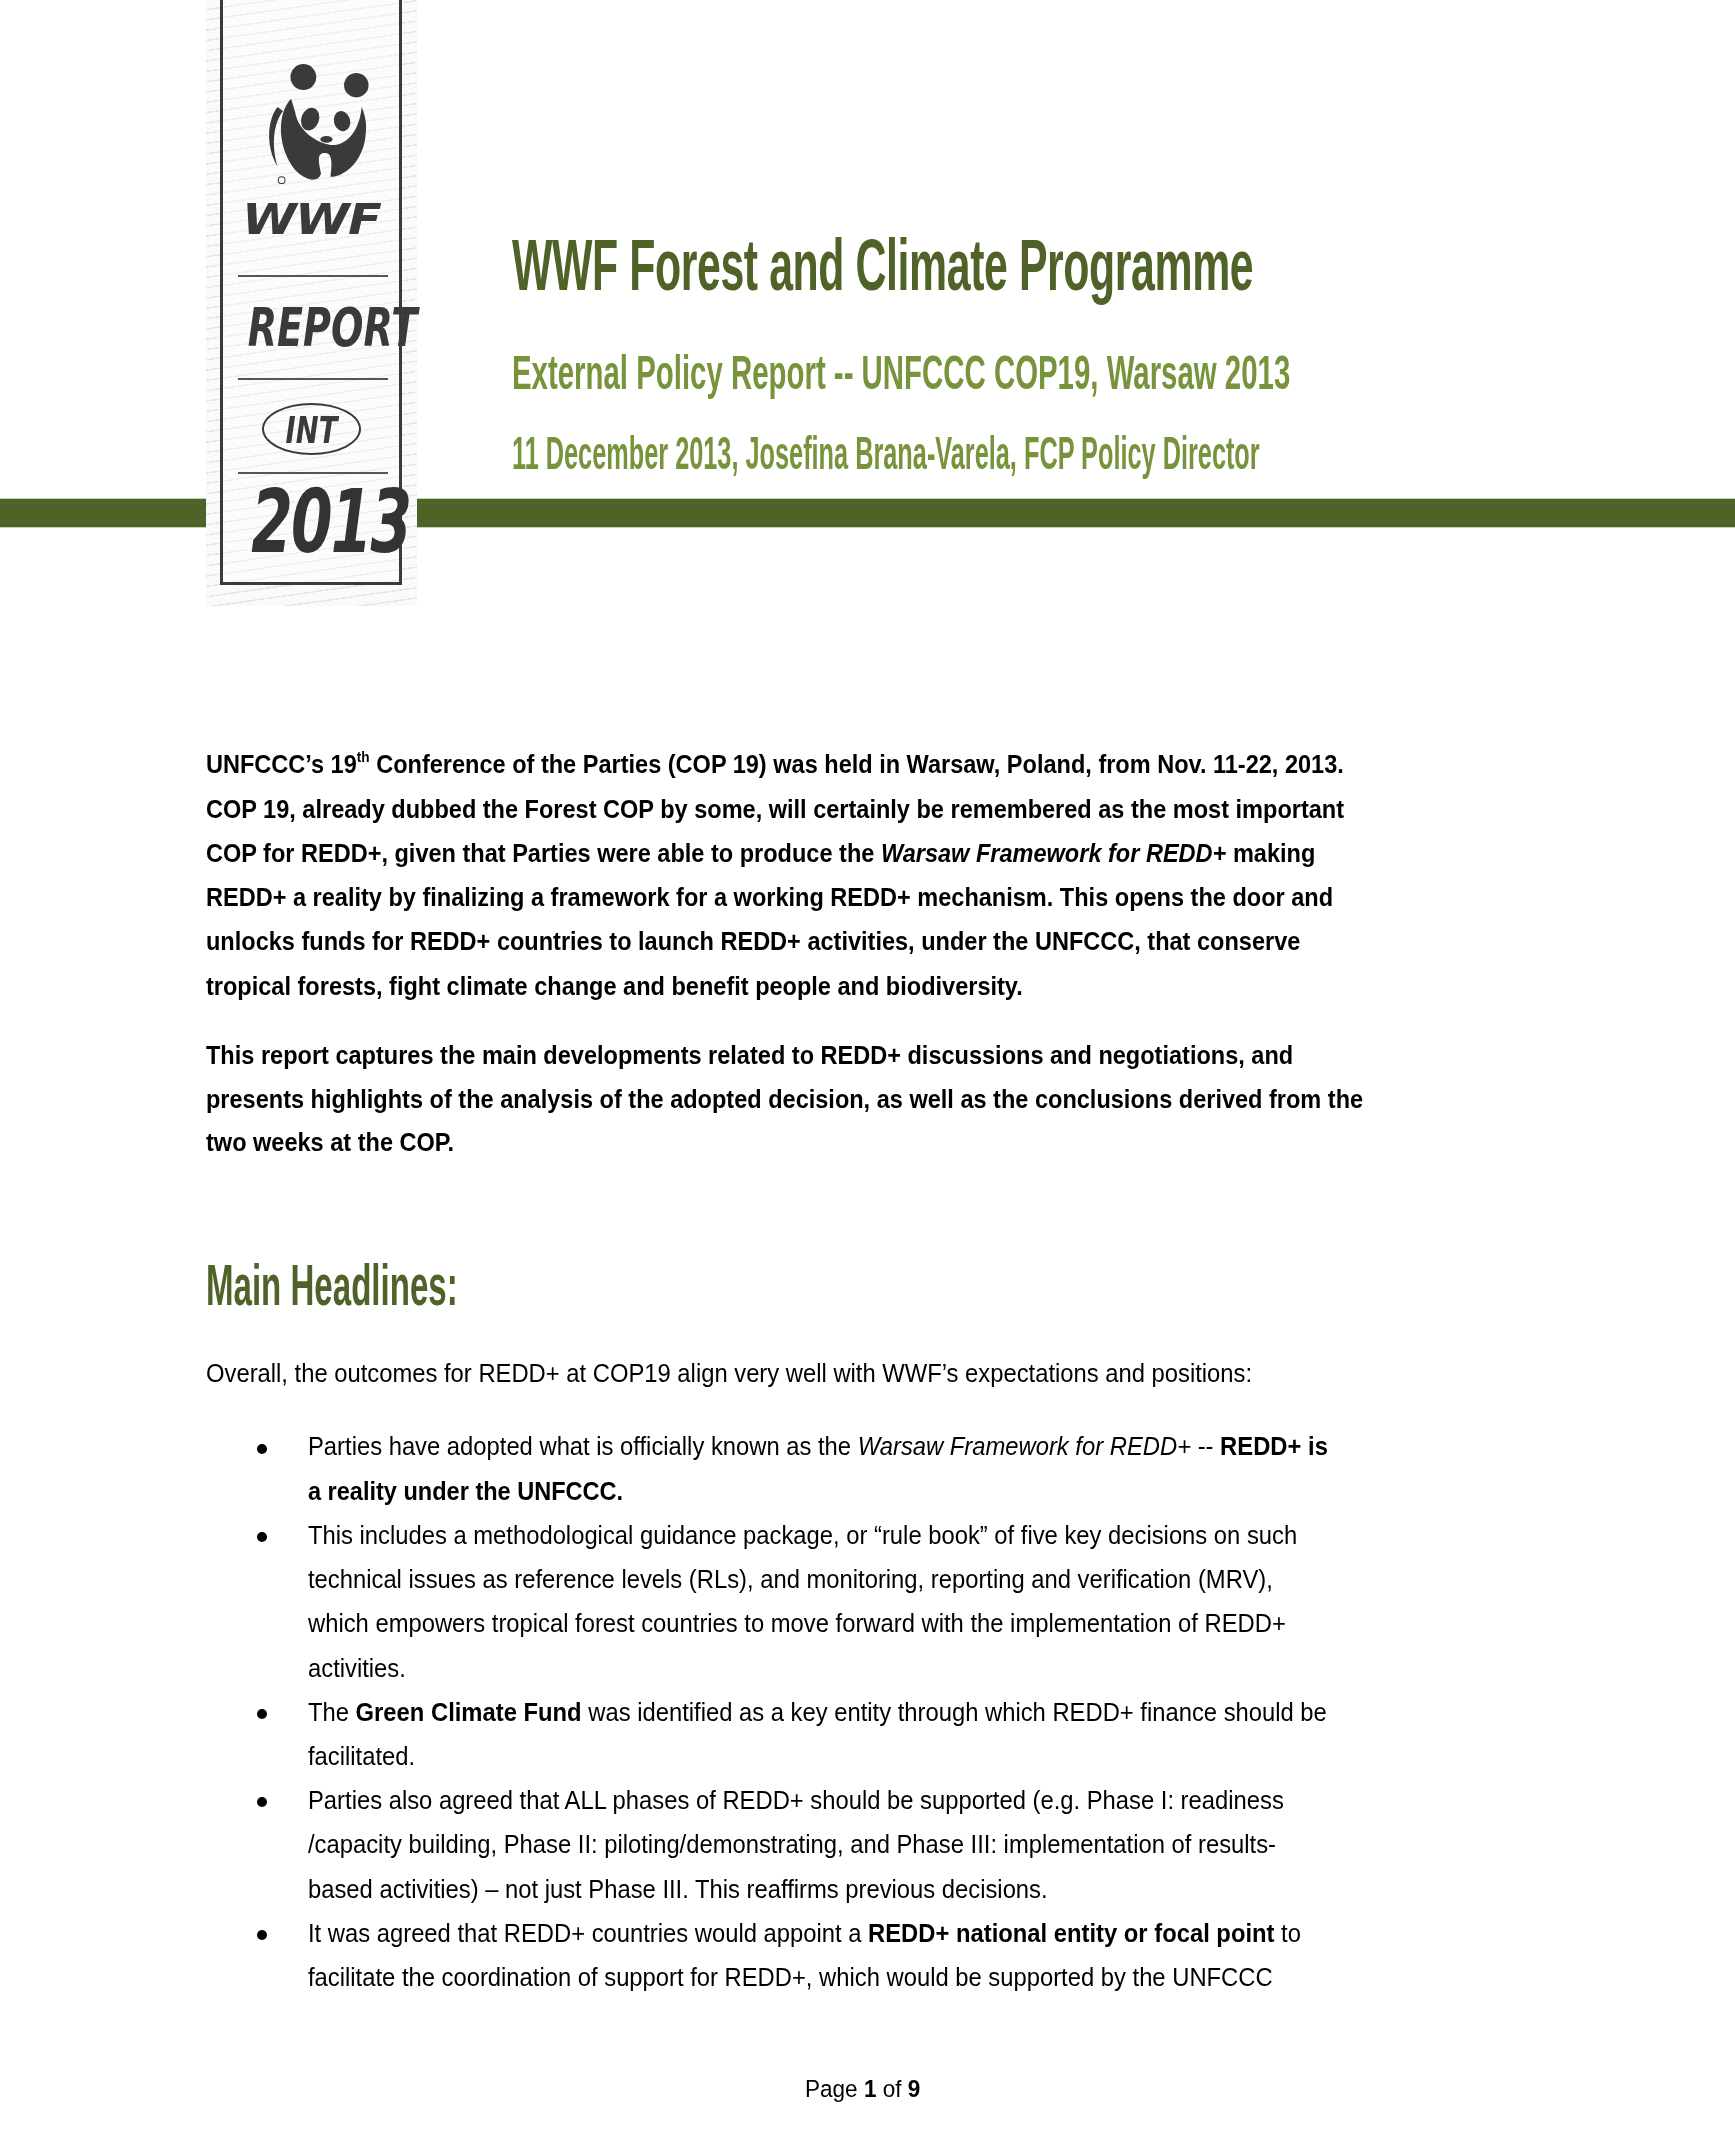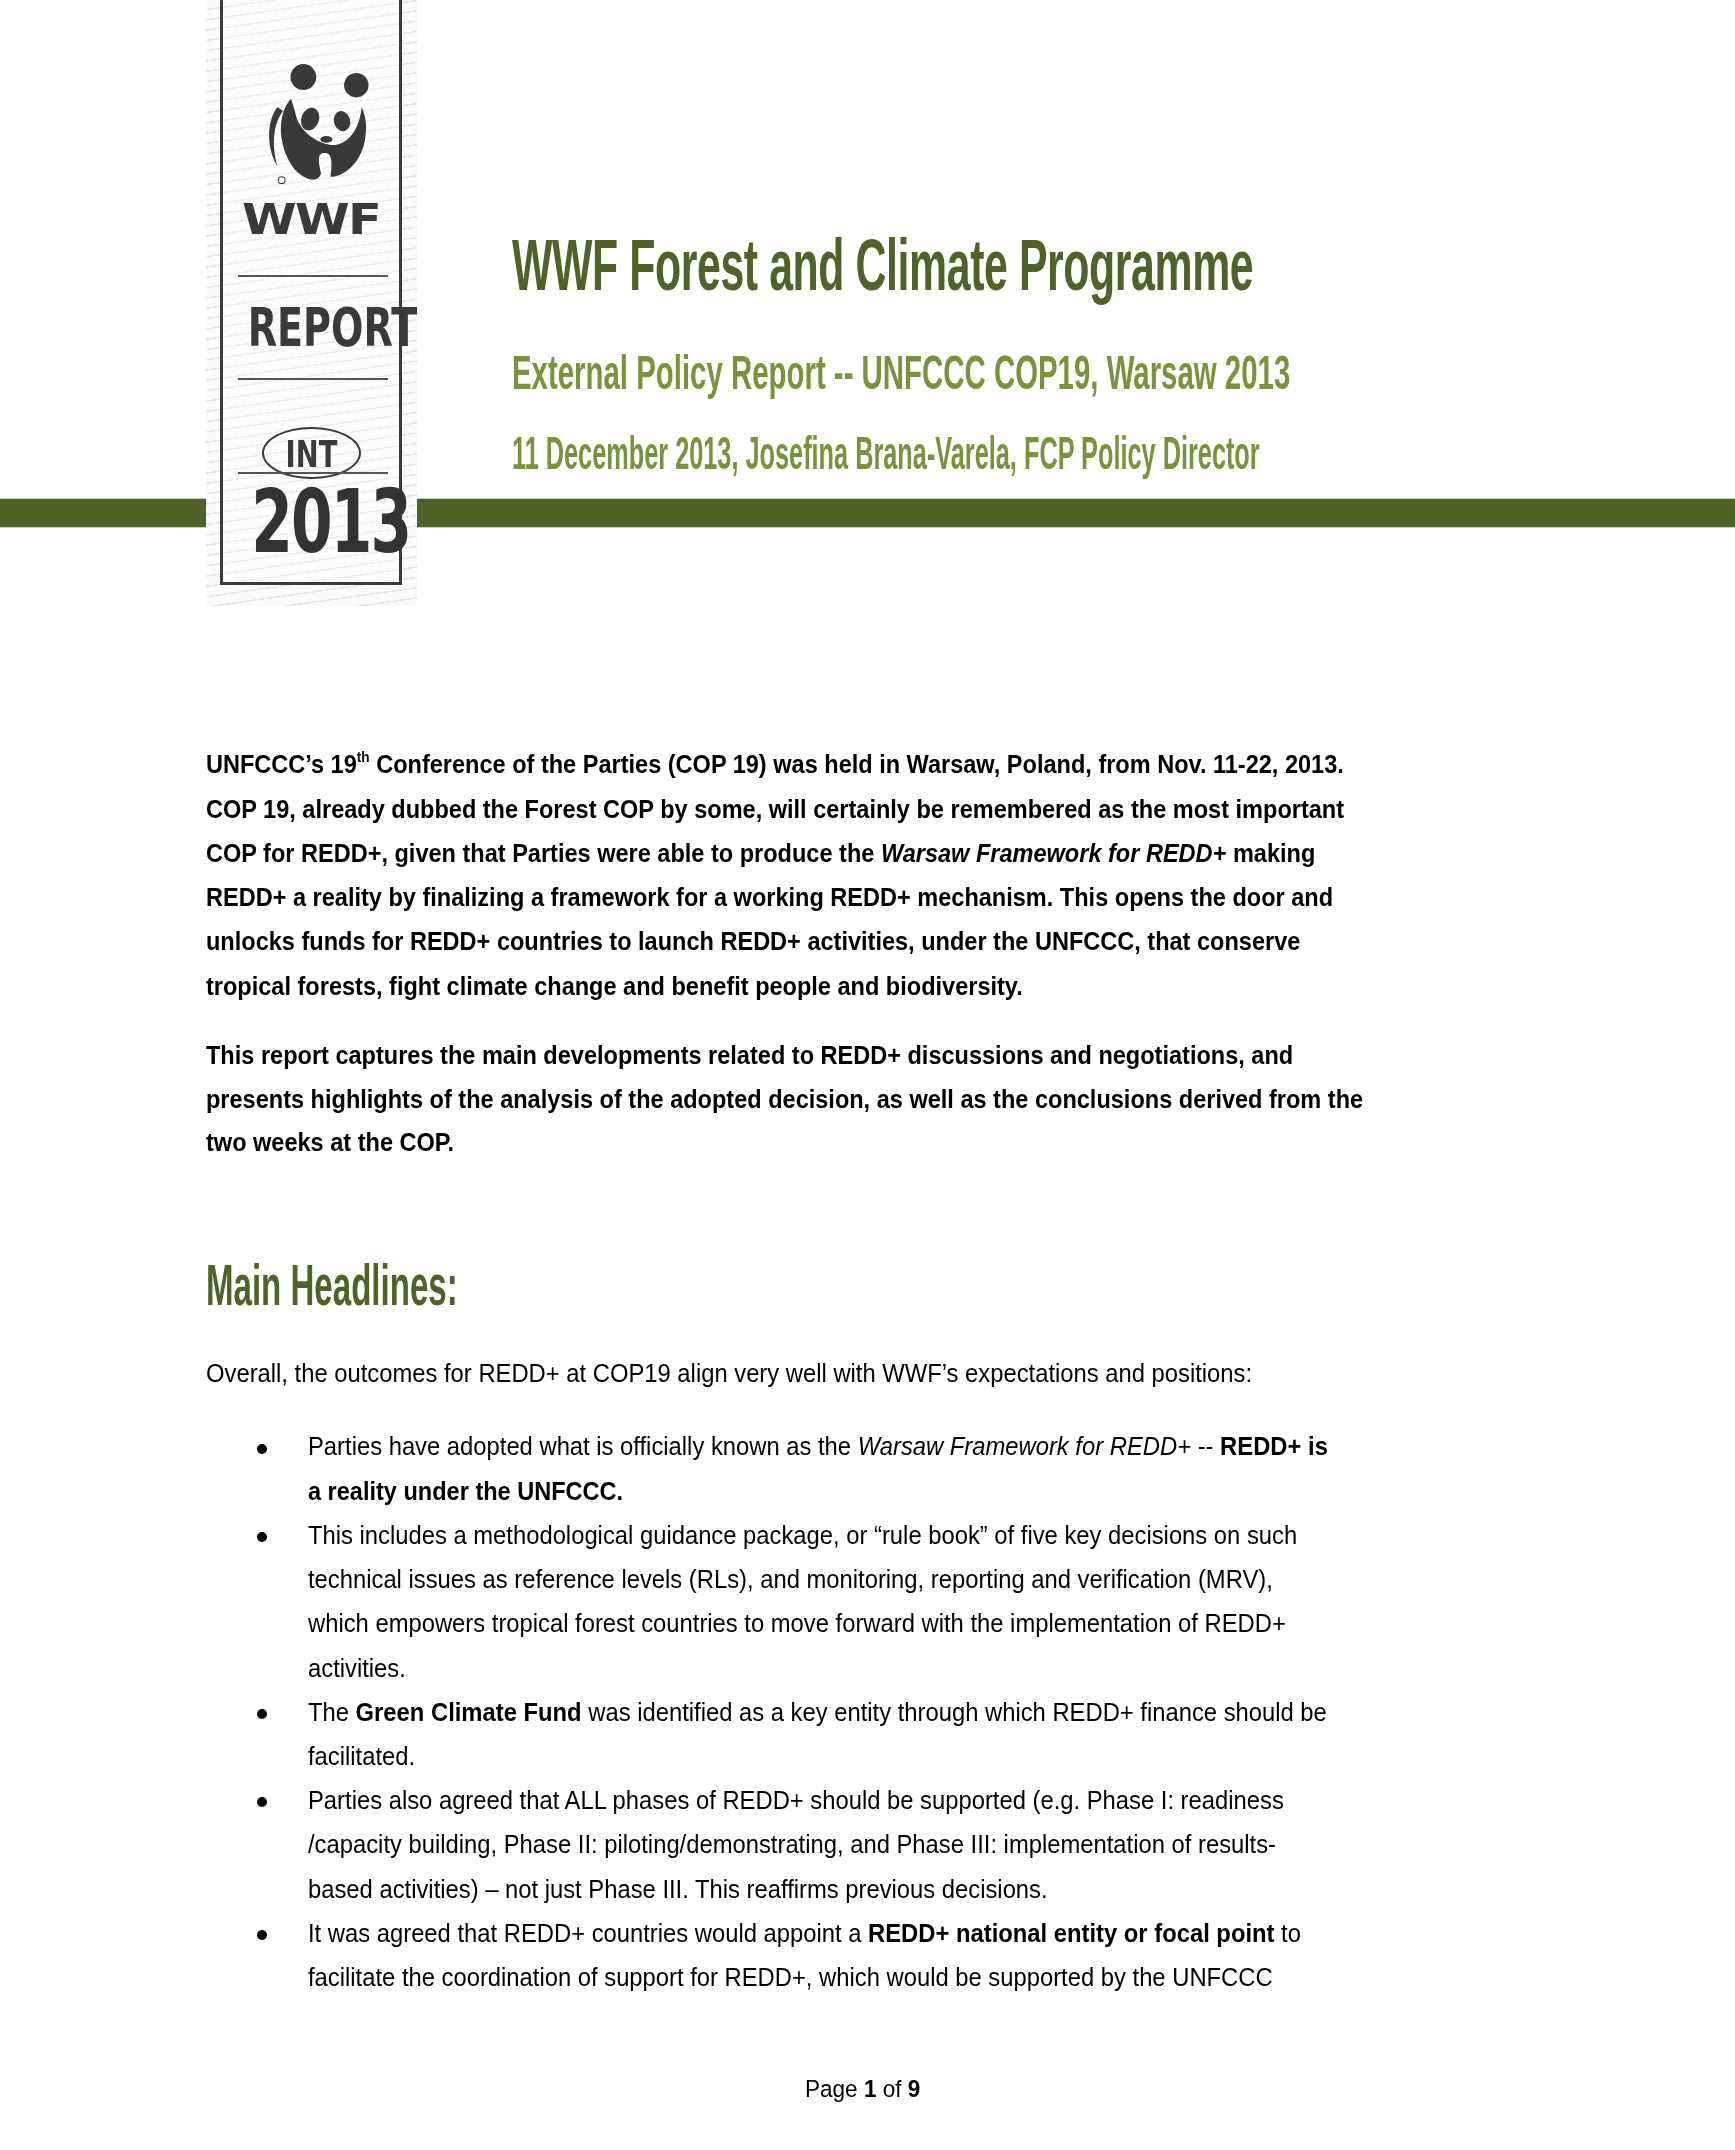--- a/index.html
+++ b/index.html
@@ -8,32 +8,32 @@
 
   
   .green-bar { position: absolute; top: 498px; height: 28px; background: #4f6228;
                border-top: 0.7px solid #c9cfb8; border-bottom: 0.7px solid #c9cfb8; }
   .green-bar.left { left: 0; width: 206px; }
   .green-bar.right { left: 417px; width: 1318px; }
 
   .logo-panel { position: absolute; left: 206px; top: 0; width: 211px; height: 606px;
     background:
       repeating-linear-gradient(172deg, rgba(0,0,0,0) 0px, rgba(0,0,0,0) 8.8px, #e6e6e6 8.8px, #e6e6e6 10.2px),
-      #fafafa; }
+      #fafafa; font-style: italic; }
   .logo-box { position: absolute; left: 13.6px; top: -6.8px; width: 176px; height: 589px;
     border: 3.4px solid #3a3a3a; border-top: none; background: rgba(255,255,255,0.35); }
   .logo-box .rule { position: absolute; left: 15px; width: 150px; height: 2px; background: #555; }
   .panda { position: absolute; left: 27px; top: 65px; width: 123px; height: 129px; }
   .wwf-text { position: absolute; left: 0; width: 176px; top: 206px; text-align: center;
     font-family: "DejaVu Sans", sans-serif; font-weight: bold; font-size: 42px; color: #3a3a3a;
     letter-spacing: -1.4px; transform: scaleX(1.18); transform-origin: center; line-height: 1; }
   .report-text { position: absolute; left: 0; width: 176px; top: 308px; text-align: center;
     font-family: "DejaVu Sans", sans-serif; font-weight: bold; font-size: 53px; color: #3a3a3a;
     line-height: 1; transform: scaleX(0.72); transform-origin: center; }
-  .int-oval { position: absolute; left: 39px; top: 434px; width: 99px; height: 52px;
+  .int-oval { position: absolute; left: 39px; top: 410px; width: 99px; height: 52px;
     border: 2px solid #3a3a3a; border-radius: 50%; box-sizing: border-box; }
   .int-text { position: absolute; left: 0; width: 100%; top: 6.1px; text-align: center;
     font-family: "DejaVu Sans", sans-serif; font-weight: bold; font-size: 38px; color: #3a3a3a;
     line-height: 1; transform: scaleX(0.72); }
   .year-text { position: absolute; left: 0; width: 176px; top: 485px; text-align: center;
     font-family: "DejaVu Sans", sans-serif; font-weight: bold; font-size: 88px; color: #333333;
     line-height: 1; transform: scaleX(0.68); transform-origin: center; letter-spacing: -2.7px; }
   .doc-title { position: absolute; left: 512px; top: 229px; white-space: nowrap;
     font-family: "Liberation Sans", sans-serif; font-weight: bold; font-size: 72px; color: #4f6228;
     line-height: 1; transform: scaleX(0.595); transform-origin: left top; letter-spacing: -0.7px; }

